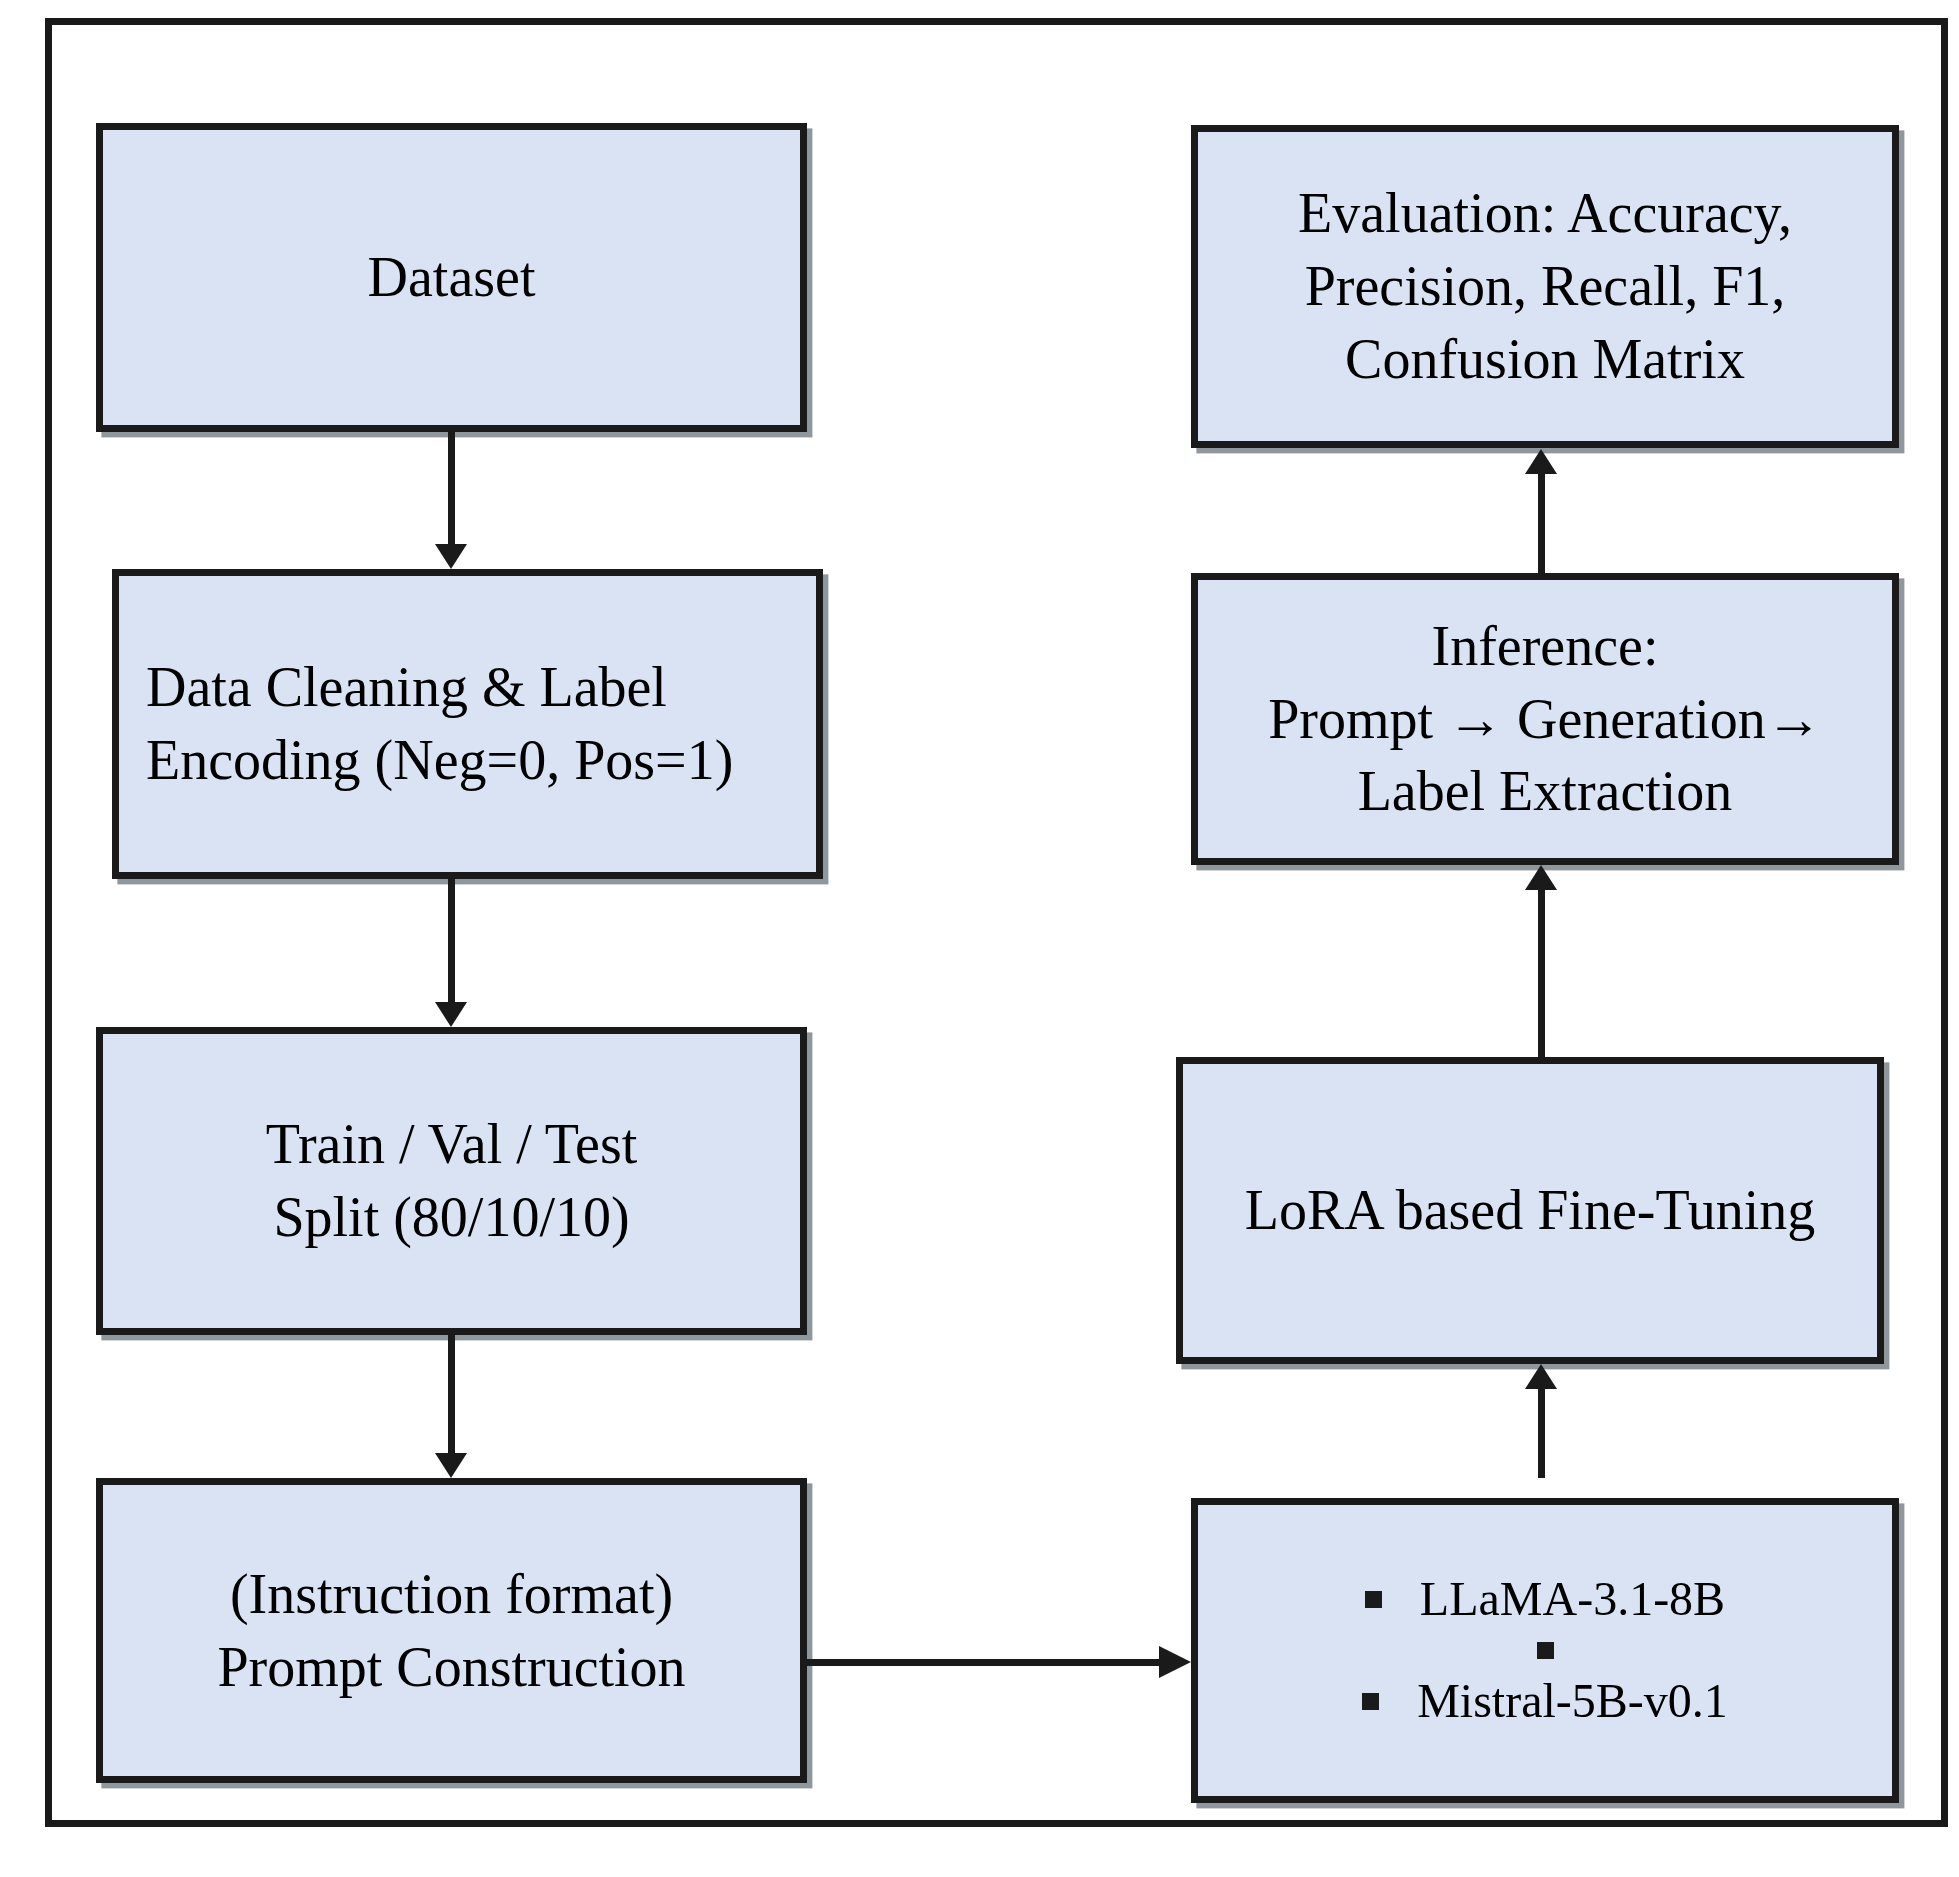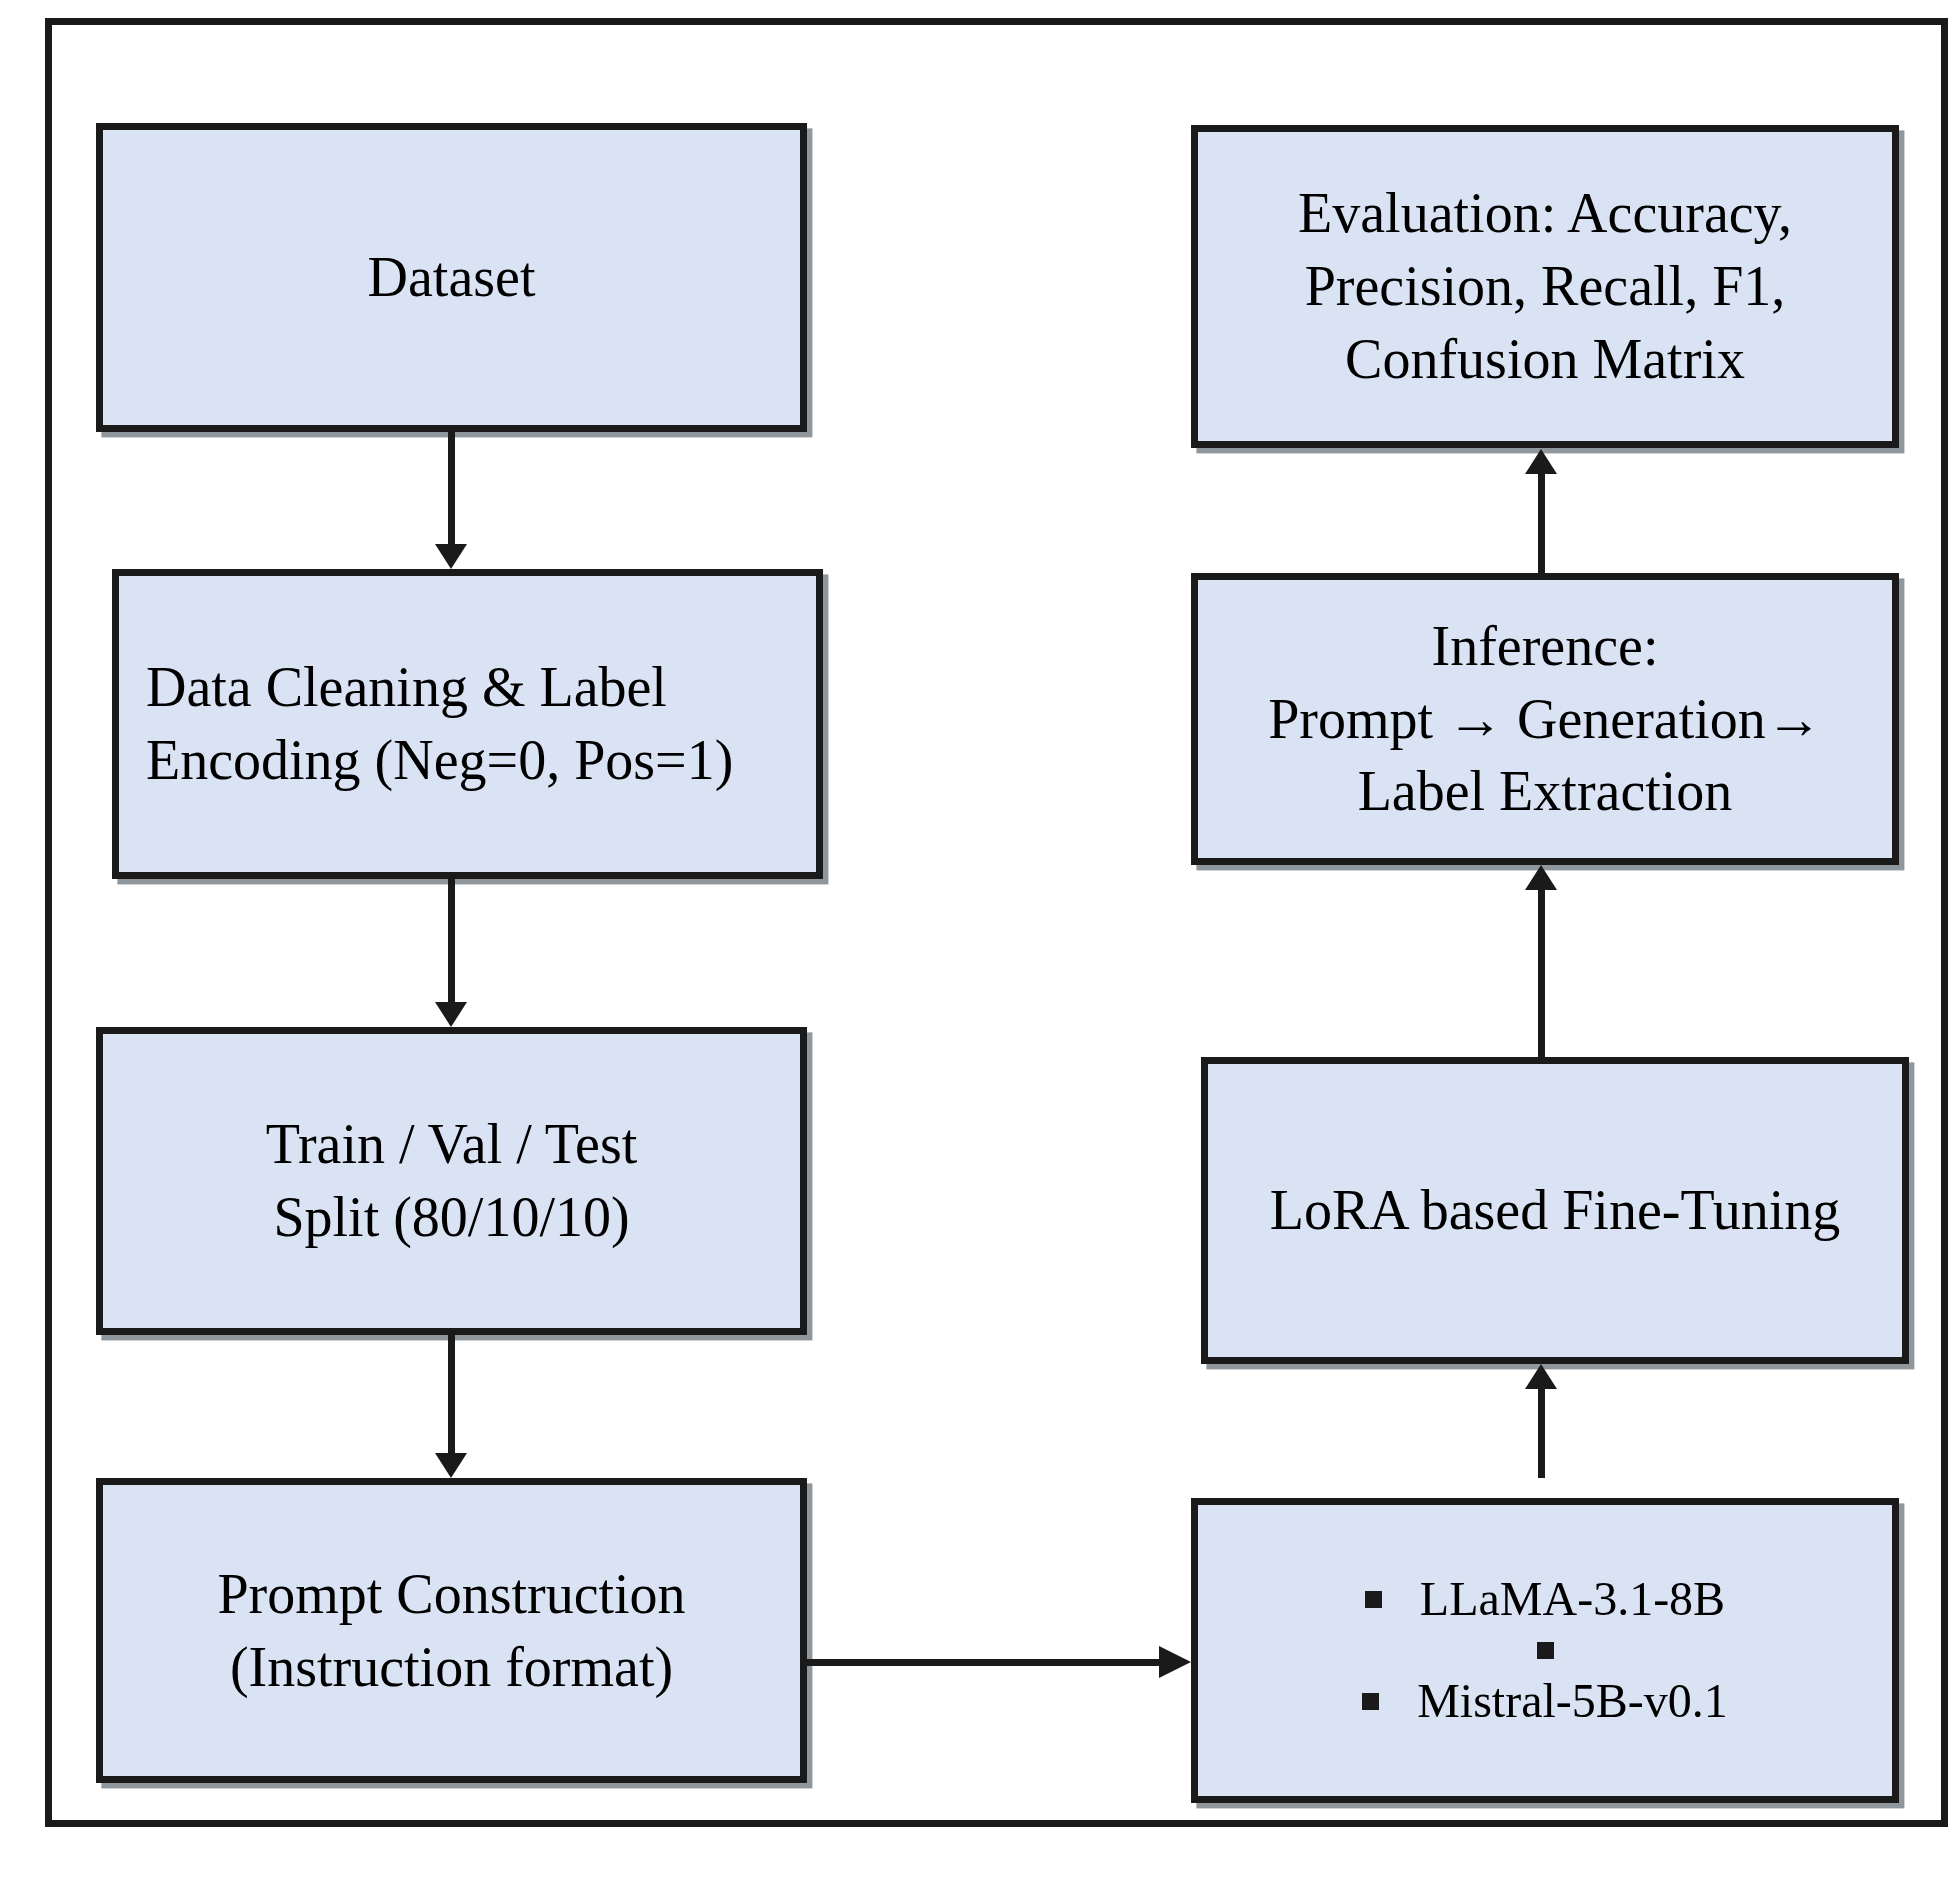--- a/index.html
+++ b/index.html
@@ -48,37 +48,37 @@
     <span class="line">Data Cleaning &amp; Label</span>
     <span class="line">Encoding (Neg=0, Pos=1)</span>
   </div>
 
   <div class="box" style="left:96px;top:1027px;width:711px;height:308px;">
     <span class="line">Train / Val / Test</span>
     <span class="line">Split (80/10/10)</span>
   </div>
 
   <div class="box" style="left:96px;top:1478px;width:711px;height:305px;">
+    <span class="line">(Instruction format)</span>
     <span class="line">Prompt Construction</span>
-    <span class="line">(Instruction format)</span>
   </div>
 
   <div class="box" style="left:1191px;top:125px;width:708px;height:323px;">
     <span class="line">Evaluation: Accuracy,</span>
     <span class="line">Precision, Recall, F1,</span>
     <span class="line">Confusion Matrix</span>
   </div>
 
   <div class="box" style="left:1191px;top:573px;width:708px;height:292px;">
     <span class="line">Inference:</span>
     <span class="line">Prompt → Generation→</span>
     <span class="line">Label Extraction</span>
   </div>
 
-  <div class="box" style="left:1201px;top:1057px;width:708px;height:307px;">
+  <div class="box" style="left:1176px;top:1057px;width:708px;height:307px;">
     <span class="line">LoRA based Fine-Tuning</span>
   </div>
 
   <div class="box models" style="left:1191px;top:1478px;width:708px;height:305px;">
     <div class="bullet-row">
       <span class="bullet-sq"></span>
       <span class="line">LLaMA-3.1-8B</span>
     </div>
     <div class="bullet-row">
       <span class="bullet-sq"></span>

